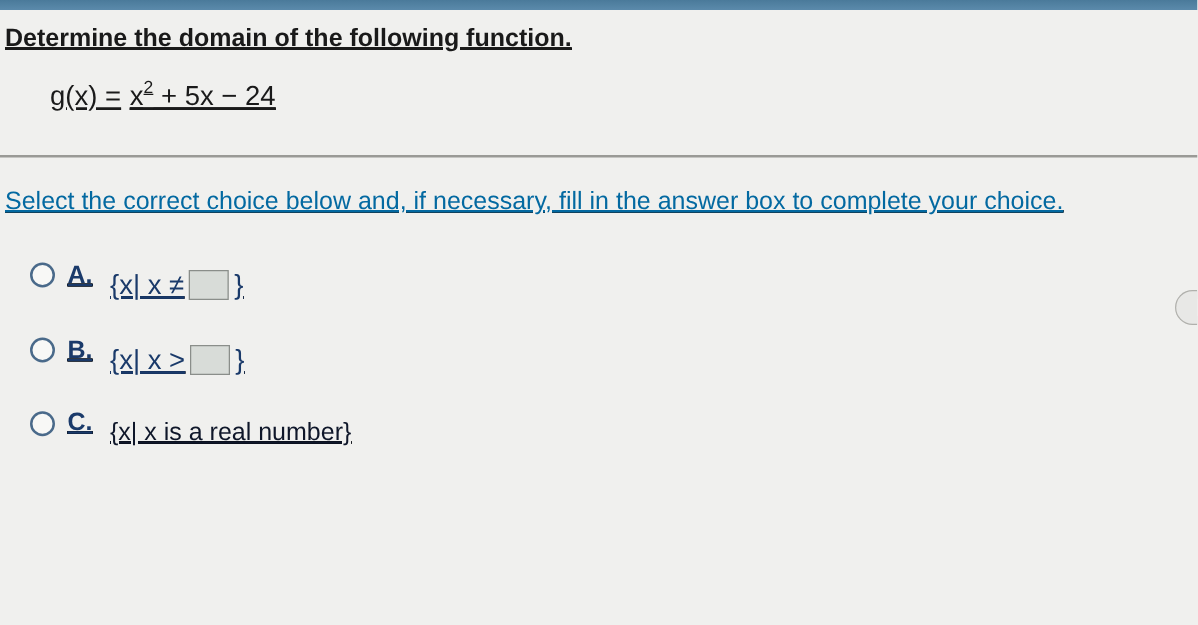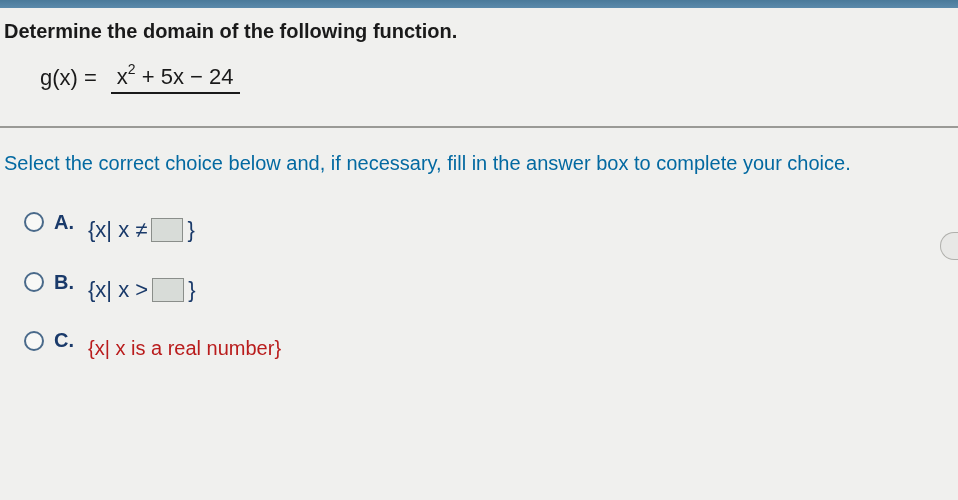--- a/index.html
+++ b/index.html
@@ -1,18 +1,19 @@
 <!DOCTYPE html>
 <html><head>
   <meta charset="utf-8">
   <style>
     * {
       margin: 0;
       padding: 0;
       box-sizing: border-box;
+      text-decoration: underline;
     }
     body {
       font-family: Arial, Helvetica, sans-serif;
       background: #f0f0ee;
       width: 958px;
       height: 500px;
       overflow: hidden;
       position: relative;
     }
     .top-bar {
@@ -31,26 +32,25 @@
     .formula-area {
       padding: 0 0 24px 40px;
     }
     .formula {
       display: inline-flex;
       align-items: center;
       font-size: 22px;
       color: #1a1a1a;
     }
     .lhs {
-      margin-right: 14px;
+      margin-right: 1px;
       font-weight: normal;
     }
     .fraction {
       display: inline-flex;
-      flex-direction: column;
       align-items: center;
       vertical-align: middle;
     }
     .numerator, .denominator {
       padding: 2px 6px;
       white-space: nowrap;
     }
     .fraction-bar {
       width: 100%;
       height: 2px;
@@ -123,21 +123,21 @@
       background: #d8dcd8;
       border: 1px solid #8a8e8a;
       margin: 0 4px;
       vertical-align: middle;
     }
     .hint {
       color: #1a3a6a;
       margin-left: 8px;
     }
     .choice-c-text {
-      color: #b91c1c;
+      color: #0f172a;
     }
   </style>
 </head>
 <body>
 
 <div class="top-bar"></div>
 
 <div class="content">
 
   <div class="question-text">Determine the domain of the following function.</div>

